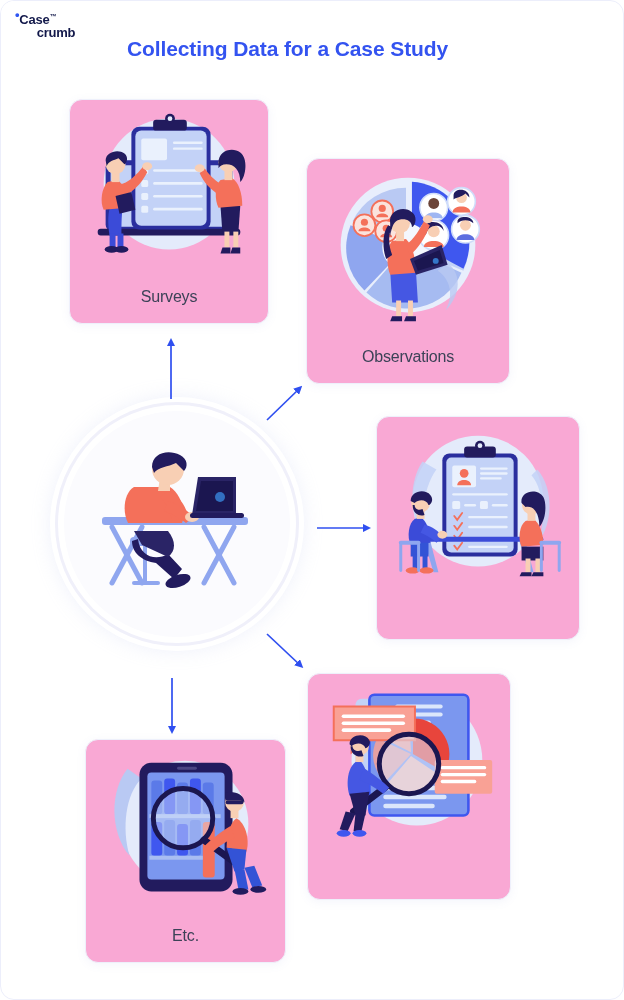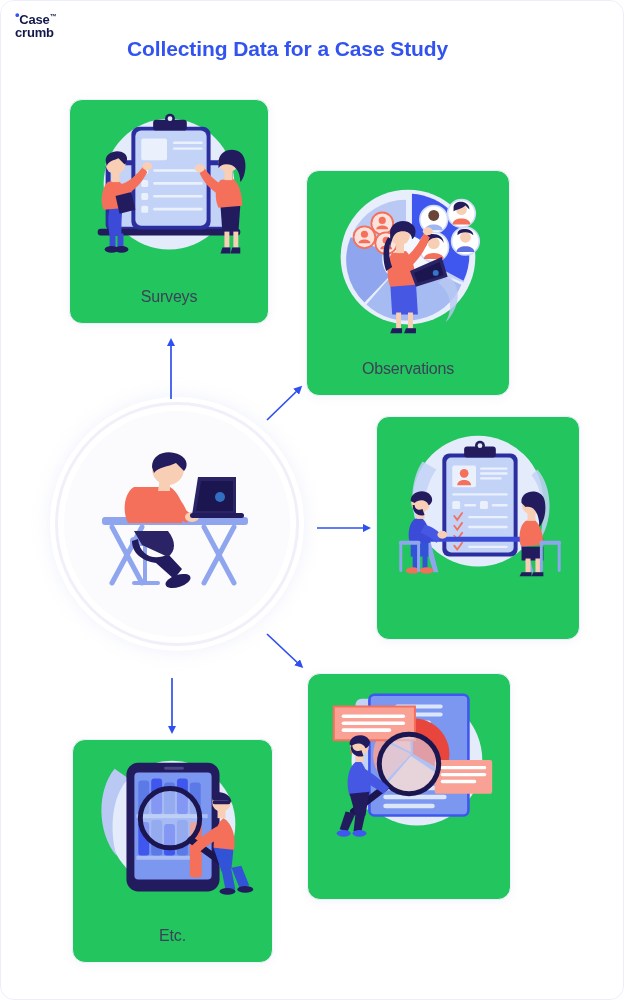--- a/index.html
+++ b/index.html
@@ -23,53 +23,53 @@
     position: absolute; left: 0px; top: 0px;
     width: 96px; height: 48px;
     background: #ffffff;
     border-bottom-right-radius: 14px;
     z-index: 40;
     display: flex; flex-direction: column;
     justify-content: center;
     padding-left: 14px;
   }
   .logo-line1 { font-size: 13px; font-weight: bold; color: #12184a; line-height: 13px; letter-spacing: -0.2px; white-space: nowrap;}
-  .logo-line2 { font-size: 13px; font-weight: bold; color: #12184a; line-height: 14px; letter-spacing: -0.2px;}
+  .logo-line2 { font-size: 13px; font-weight: bold; color: #12184a; line-height: 14px; letter-spacing: -0.2px; text-align: center;}
   .logo-dot { color: #2f55f2; font-size: 13px; vertical-align: super; line-height: 0; }
   .logo-tm { font-size: 7px; vertical-align: super; }
 
   
   #title {
     position: absolute; left: 0; top: 36px; width: 573px;
     text-align: center;
     font-size: 21px; font-weight: bold;
     color: #3353f0;
     letter-spacing: -0.1px;
   }
 
   
   .card {
     position: absolute;
-    background: #22c55e;
+    background: #f9a8d4;
     border: 1px solid #eef0fb;
     border-radius: 13px;
     box-shadow: 0 2px 10px rgba(120,130,200,0.08);
     z-index: 20;
   }
   .card-art { position: absolute; left: 0; top: 8px; width: 100%; height: 168px; }
   .card-label {
     position: absolute; left: 0; bottom: 17px; width: 100%;
     text-align: center;
     font-size: 16px; color: #3c4257; letter-spacing: -0.2px;
   }
   #card-surveys   { left: 68px;  top: 98px;  width: 200px; height: 225px; }
-  #card-observ    { left: 305px; top: 157px; width: 204px; height: 226px; margin-top: 12px; }
+  #card-observ    { left: 305px; top: 157px; width: 204px; height: 226px; }
   #card-interv    { left: 375px; top: 415px; width: 204px; height: 224px; }
   #card-docs      { left: 306px; top: 672px; width: 204px; height: 227px; }
-  #card-etc       { left: 71px;  top: 738px; width: 201px; height: 224px; text-decoration: underline; }
+  #card-etc       { left: 84px;  top: 738px; width: 201px; height: 224px; text-decoration: underline; }
 
   
   #center-hub {
     position: absolute; left: 63px; top: 410px;
     width: 226px; height: 226px; border-radius: 50%;
     background: #fbfbfe;
     box-shadow: 0 0 0 6px #ffffff, 0 0 0 9px #f0f0fa,
                 0 0 0 14px #ffffff, 0 0 22px 10px rgba(180,190,235,0.30);
     z-index: 15;
   }

